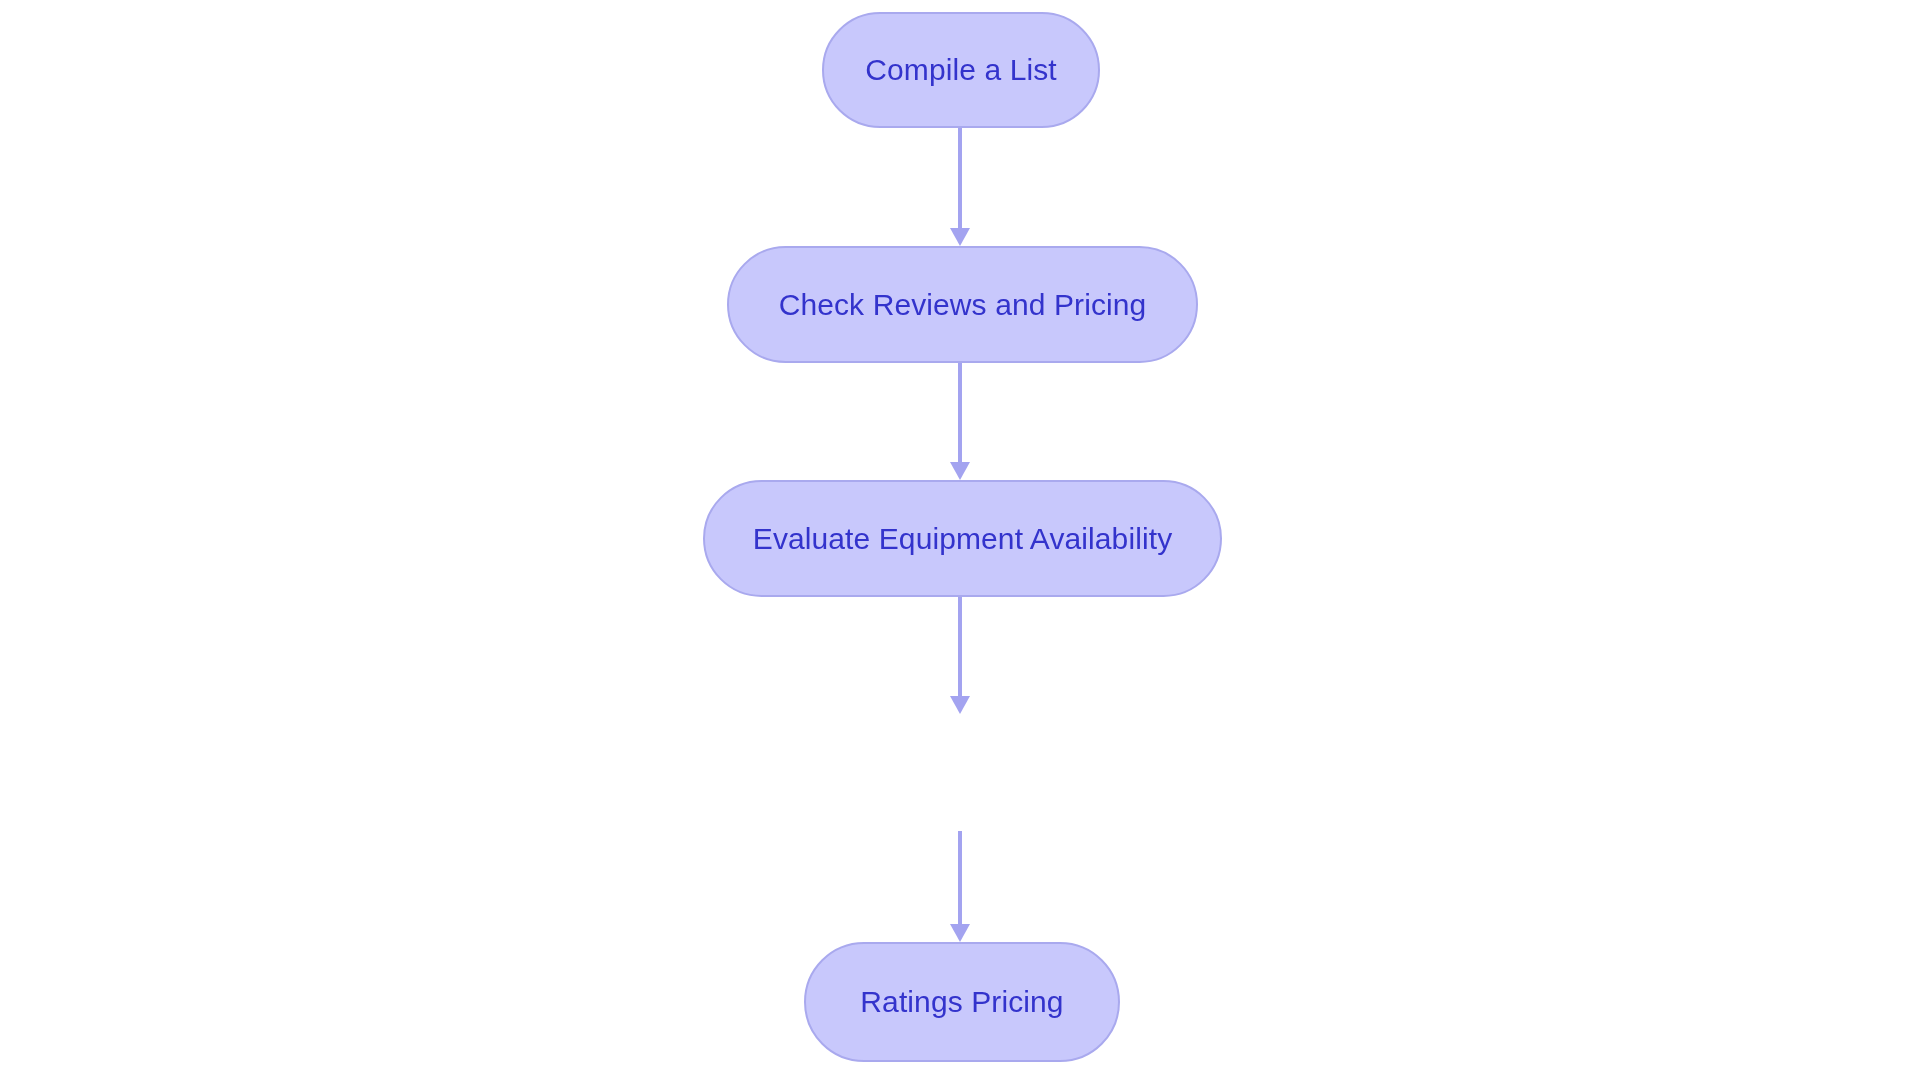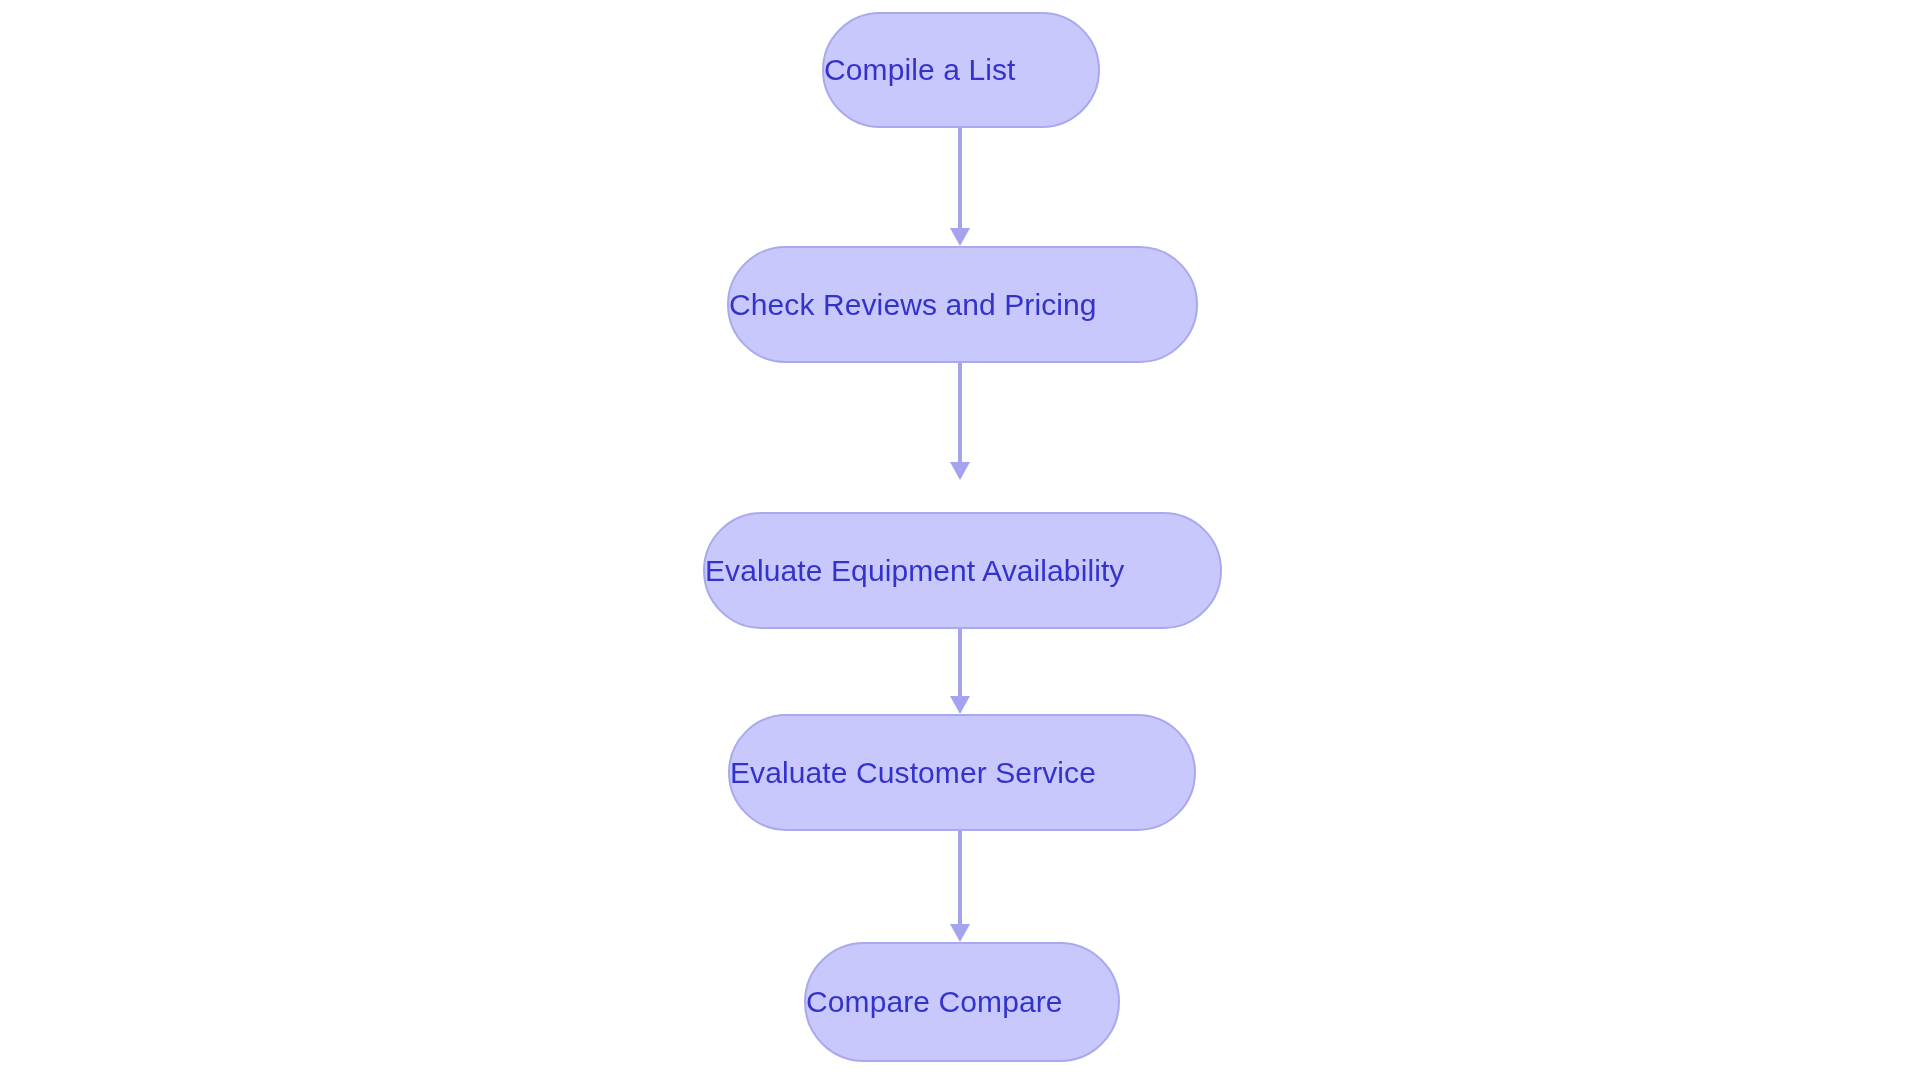--- a/index.html
+++ b/index.html
@@ -24,21 +24,21 @@
     left: 0;
     width: 1920px;
     height: 1083px;
     display: block;
   }
   .node {
     position: absolute;
     box-sizing: border-box;
     display: flex;
     align-items: center;
-    justify-content: flex-start;
+    justify-content: center;
     background: #c8c8fc;
     border: 2px solid #a9a9ee;
     border-radius: 999px;
     z-index: 2;
   }
   .node-label {
     font-family: "Liberation Sans", sans-serif;
     font-size: 30px;
     font-weight: 400;
     letter-spacing: 0.1px;
@@ -73,25 +73,22 @@
   </svg>
 
   <div class="node" style="left:822px; top:12px; width:278px; height:116px;">
     <span class="node-label">Compile a List</span>
   </div>
 
   <div class="node" style="left:727px; top:246px; width:471px; height:117px;">
     <span class="node-label">Check Reviews and Pricing</span>
   </div>
 
-  <div class="node" style="left:703px; top:480px; width:519px; height:117px;margin-top:32px;">
+  <div class="node" style="left:703px; top:480px; width:519px; height:117px;">
     <span class="node-label">Evaluate Equipment Availability</span>
   </div>
 
-  <div class="node" style="left:728px; top:714px; width:468px; height:117px;">
-    <span class="node-label">Evaluate Customer Service</span>
-  </div>
 
   <div class="node" style="left:804px; top:942px; width:316px; height:120px;">
-    <span class="node-label">Compare Compare</span>
+    <span class="node-label">Ratings Pricing</span>
   </div>
 
 </div>
 
 </body></html>

